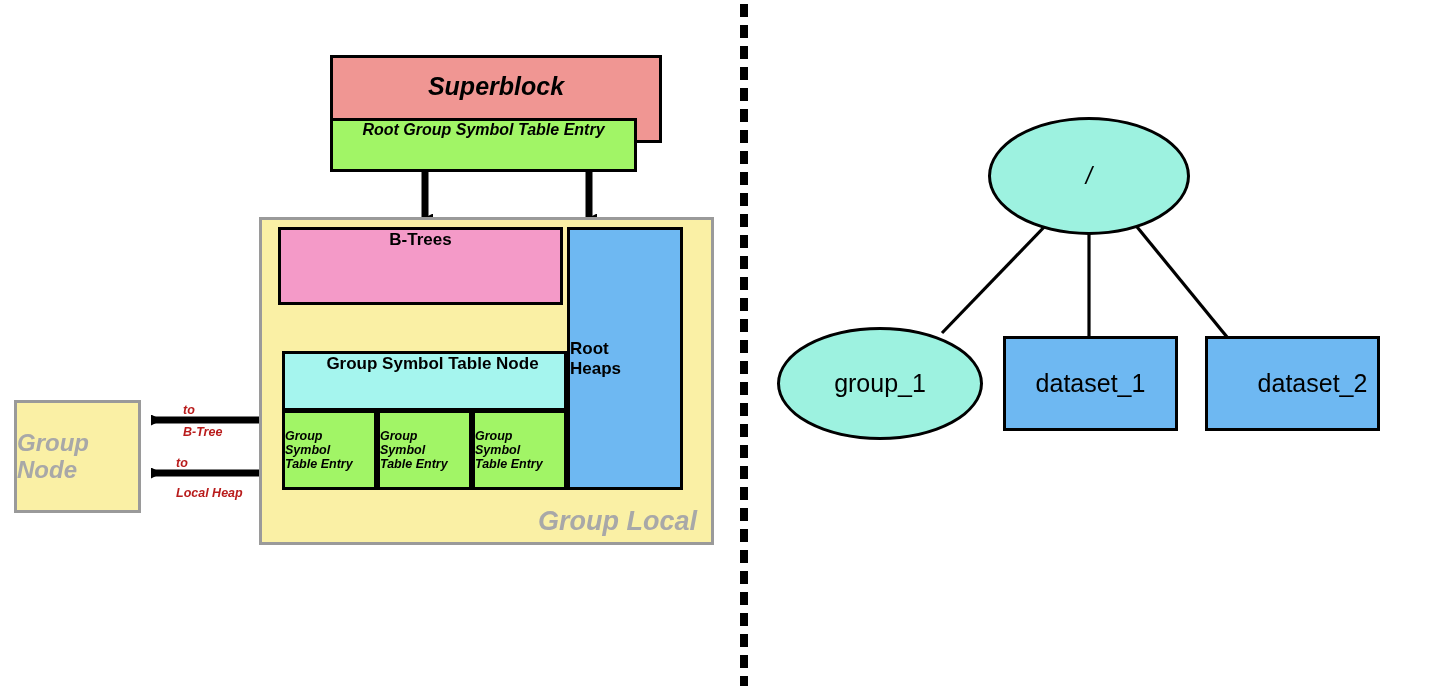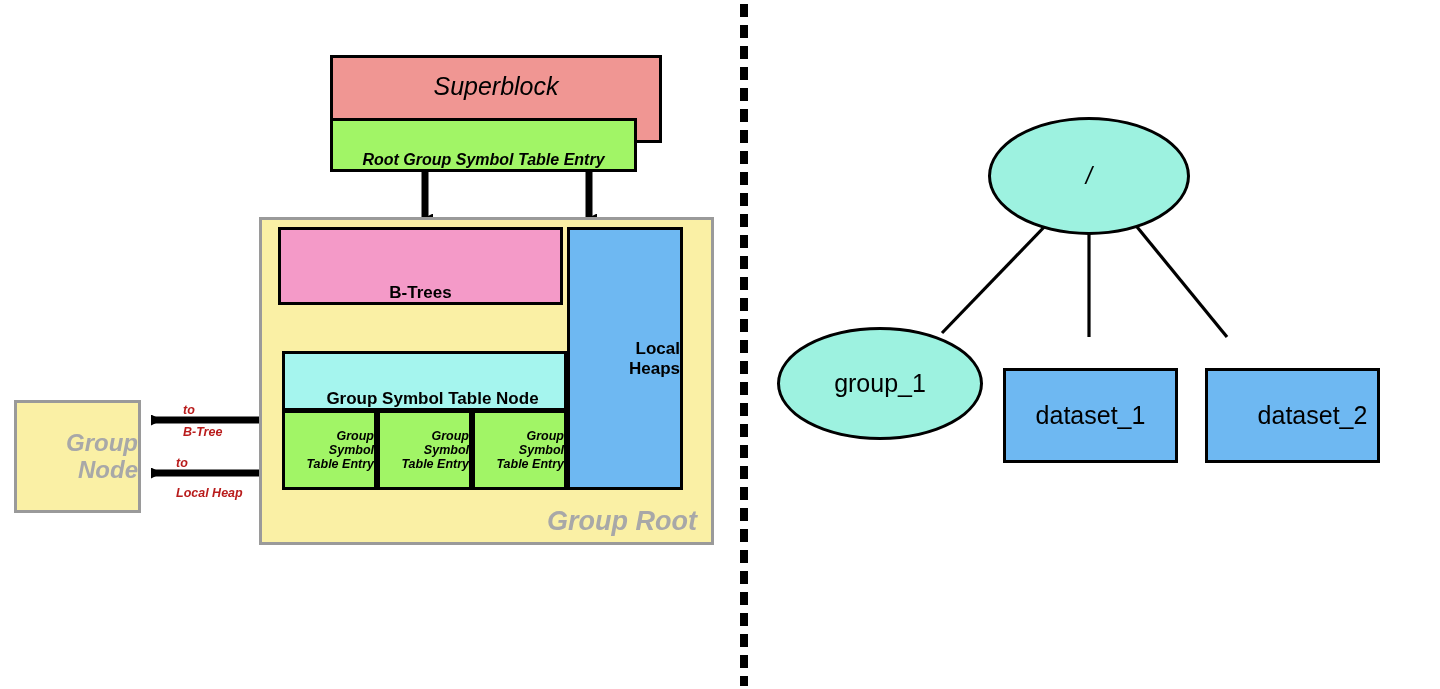--- a/index.html
+++ b/index.html
@@ -15,37 +15,37 @@
     position: relative;
     width: 1440px;
     height: 689px;
     background: #ffffff;
     overflow: hidden;
   }
   .box {
     position: absolute;
     box-sizing: border-box;
     display: flex;
-    align-items: flex-end;
+    align-items: flex-start;
     justify-content: center;
     text-align: center;
     color: #000000;
     line-height: 1.12;
   }
 
   
   #superblock-box {
     left: 330px; top: 55px; width: 332px; height: 88px;
     background: #F09693;
     border: 3px solid #000000;
     align-items: flex-start;
     justify-content: center;
     padding-top: 14px;
     font-size: 25px;
-    font-weight: normal;
+    font-weight: bold;
     font-style: italic;
     text-align: center;
   }
   #root-group-entry-box {
     left: 330px; top: 118px; width: 307px; height: 54px;
     background: #A1F566;
     border: 3px solid #000000;
     font-size: 16px;
     font-weight: bold;
     font-style: italic;
@@ -146,21 +146,20 @@
     position: absolute;
     box-sizing: border-box;
     top: 336px; width: 175px; height: 95px;
     background: #6EB8F2;
     border: 3px solid #000000;
     display: flex;
     align-items: center;
     justify-content: center;
     font-size: 25px;
     color: #000000;
-    margin-top: 32px;
   }
   #dataset1-box { left: 1003px; }
   #dataset2-box { left: 1205px; padding-left: 40px; }
 
   svg.overlay {
     position: absolute;
     left: 0; top: 0;
     width: 1440px; height: 689px;
     pointer-events: none;
   }
@@ -199,29 +198,29 @@
 
   <div class="box" id="superblock-box">
     <span>Superblock</span>
   </div>
 
   <div class="box" id="root-group-entry-box">
     <span>Root Group Symbol Table Entry</span>
   </div>
 
   <div class="box" id="group-node-outer">
-    <span id="group-node-outer-label">Group Root</span>
+    <span id="group-node-outer-label">Group Local</span>
   </div>
 
   <div class="box" id="btrees-box">
     <span>B-Trees</span>
   </div>
 
   <div class="box" id="local-heaps-box" style="flex-direction:column;">
-    <span>Local</span>
+    <span>Root</span>
     <span>Heaps</span>
   </div>
 
   <div class="box" id="gst-node-box">
     <span>Group Symbol Table Node</span>
   </div>
 
   <div class="box gst-entry-box" id="gst-entry-0">
     <span>Group</span>
     <span>Symbol</span>

